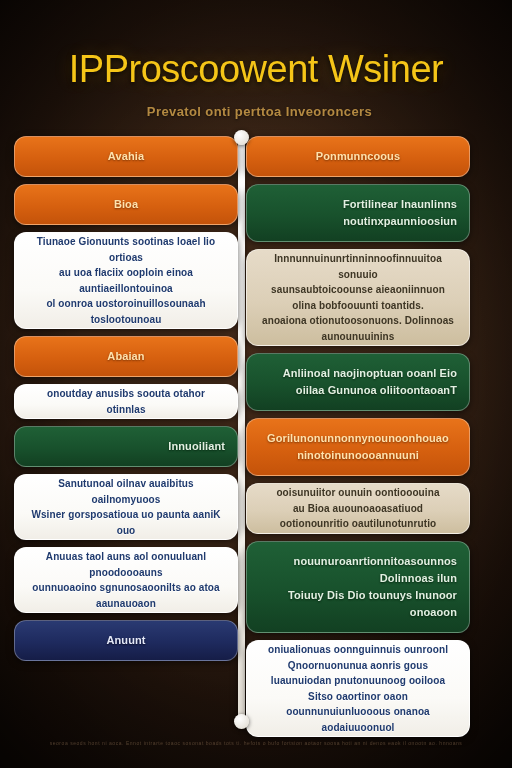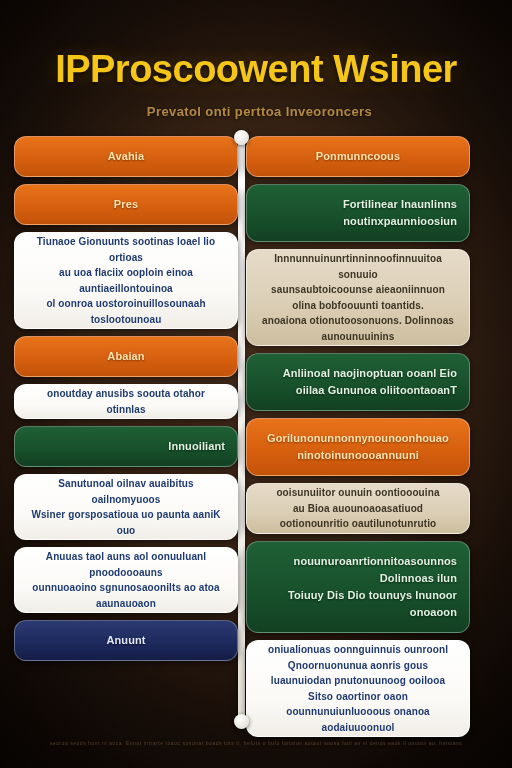--- a/index.html
+++ b/index.html
@@ -18,21 +18,21 @@
   #stage::after{
     content:""; position:absolute; inset:0; pointer-events:none;
     background:radial-gradient(ellipse 82% 72% at 50% 48%, rgba(0,0,0,0) 42%, rgba(0,0,0,.55) 86%, rgba(0,0,0,.85) 100%);
   }
 
   
   .header { position:absolute; top:0; left:0; right:0; height:138px; z-index:4; }
   .title {
     position:absolute; top:48px; left:0; right:0;
     text-align:center;
-    font-size:38px; font-weight:700; letter-spacing:-.5px;
+    font-size:38px; font-weight:400; letter-spacing:-.5px;
     color:#f5c518;
     text-shadow:0 2px 5px rgba(0,0,0,.75), 0 0 18px rgba(245,197,24,.22);
     white-space:nowrap;
   }
   .subtitle {
     position:absolute; top:104px; left:0; right:0;
     text-align:center;
     font-size:13px; font-weight:600; letter-spacing:.4px;
     color:#d9a84f; opacity:.78;
     text-shadow:0 1px 3px rgba(0,0,0,.8);
@@ -144,21 +144,21 @@
   <div class="spine-dot bottom"></div>
 
   <div class="col left" id="col-left">
       <div class="card orange banner">
         <div class="card-inner">
           <span class="line">Avahia</span>
         </div>
       </div>
       <div class="card orange banner">
         <div class="card-inner">
-          <span class="line">Pres</span>
+          <span class="line">Bioa</span>
         </div>
       </div>
       <div class="card paper">
         <div class="card-inner">
           <span class="line">Tiunaoe Gionuunts sootinas loael lio ortioas</span>
           <span class="line">au uoa flaciix ooploin einoa auntiaeillontouinoa</span>
           <span class="line">ol oonroa uostoroinuillosounaah toslootounoau</span>
         </div>
       </div>
       <div class="card orange banner">

